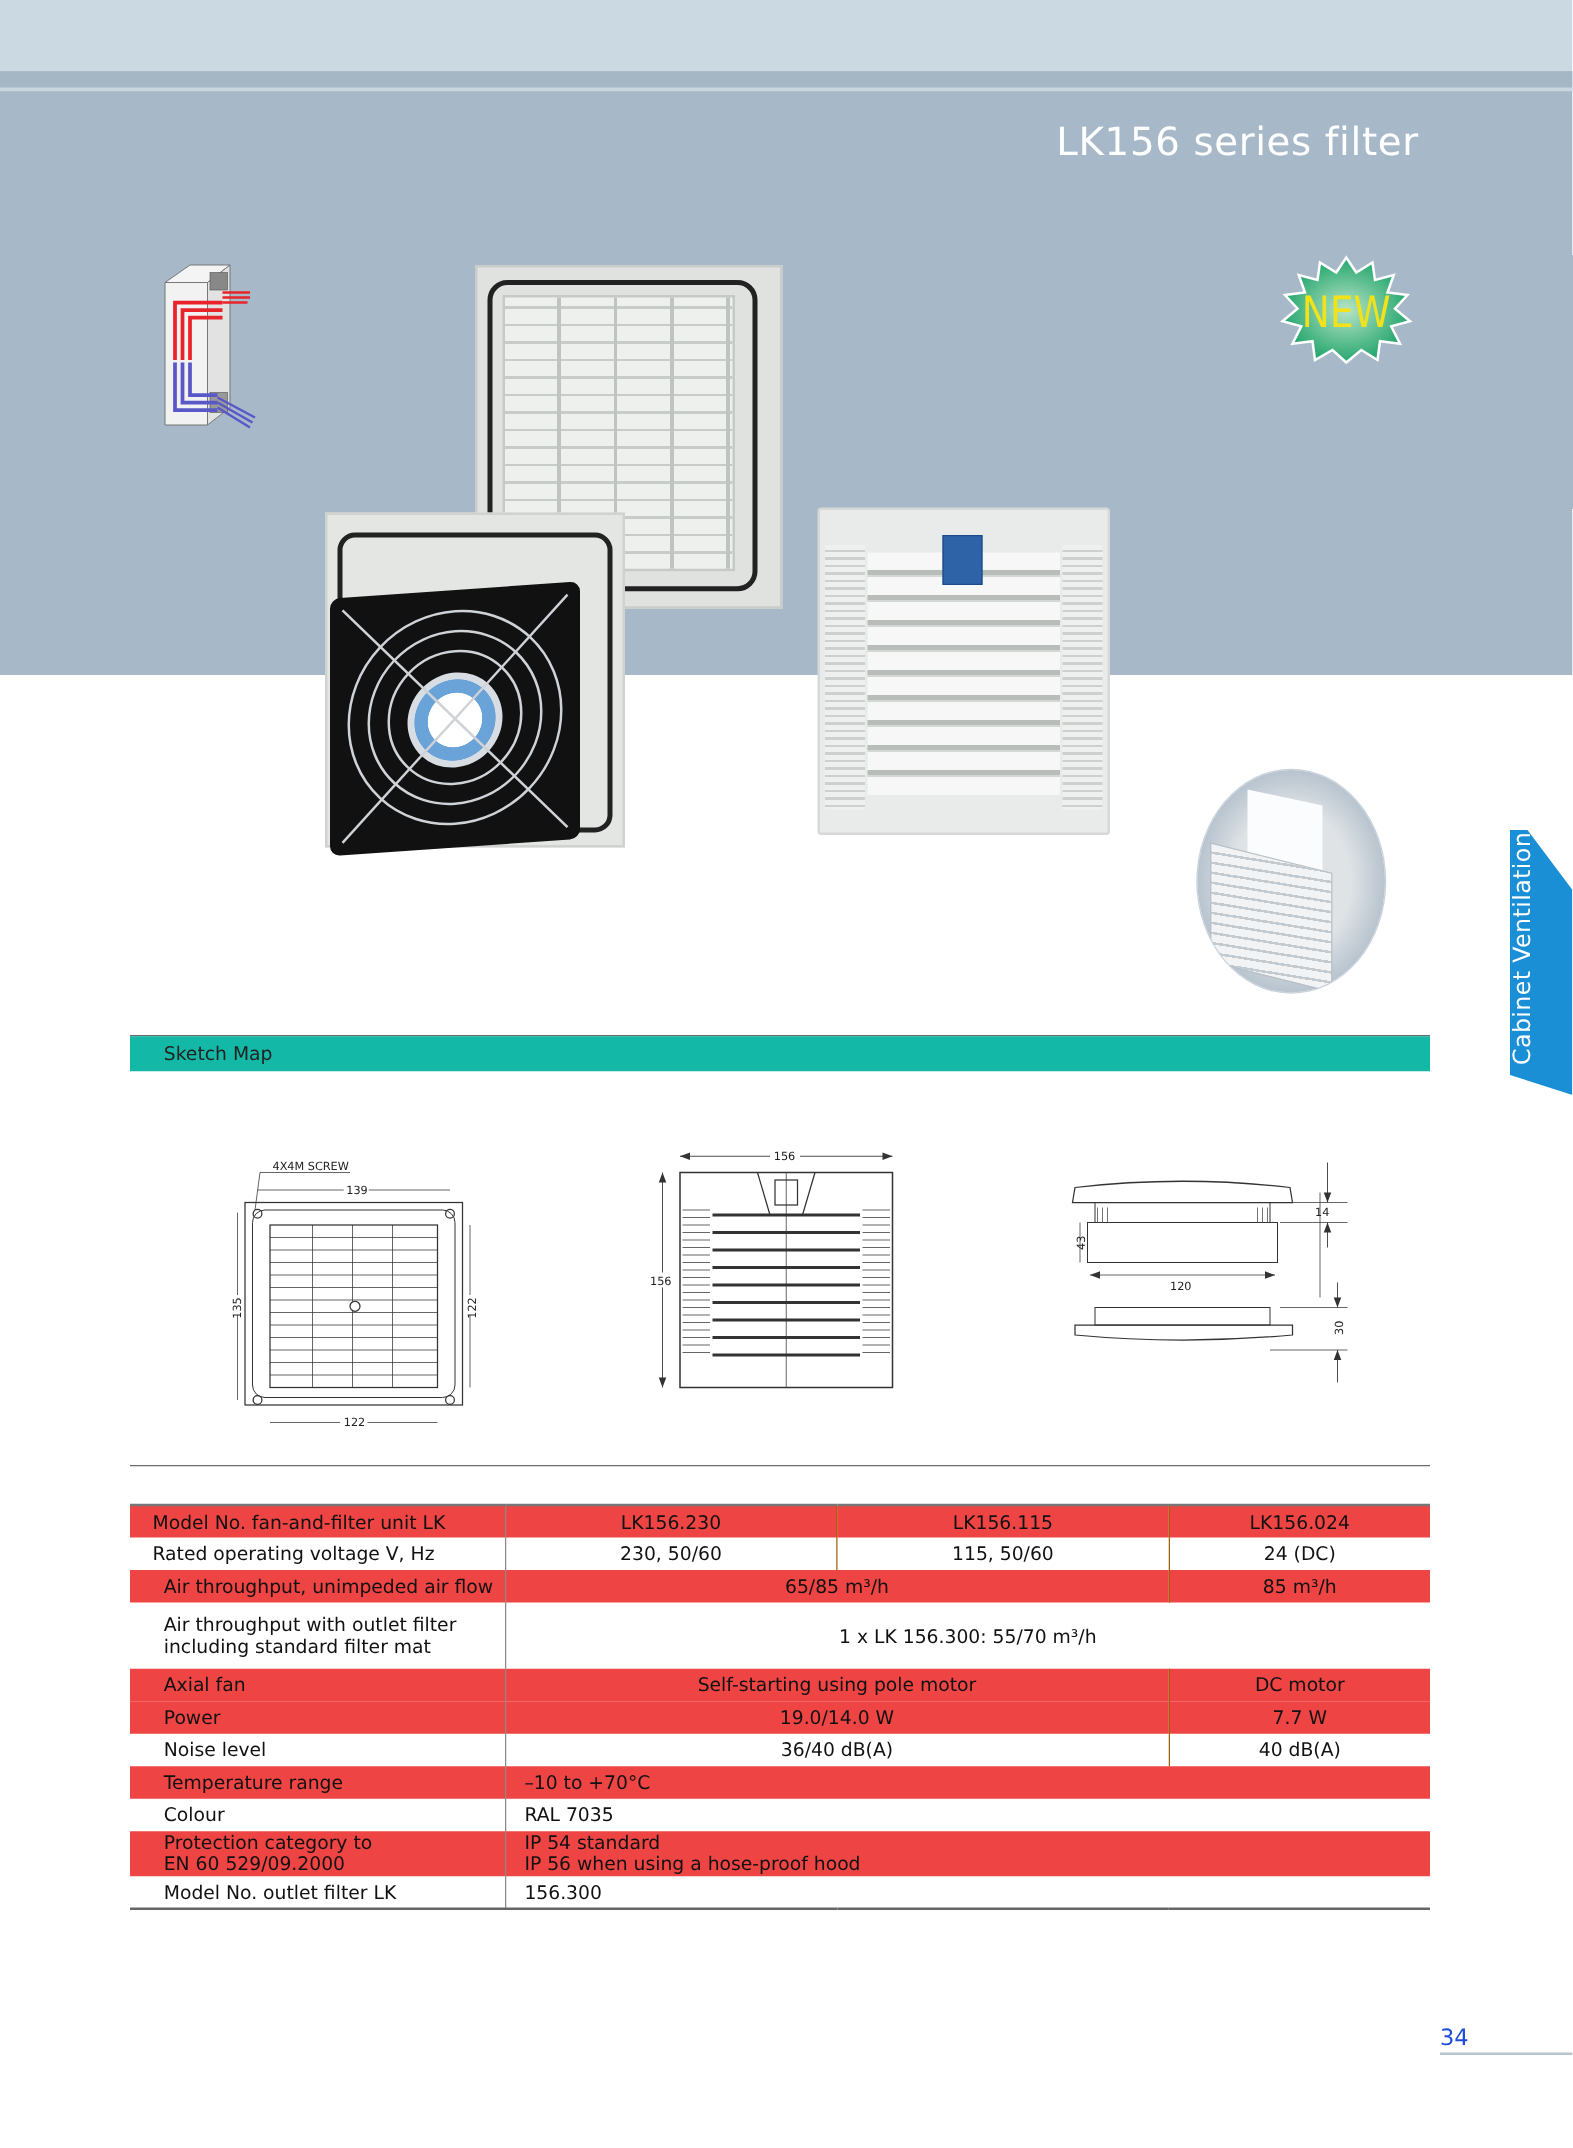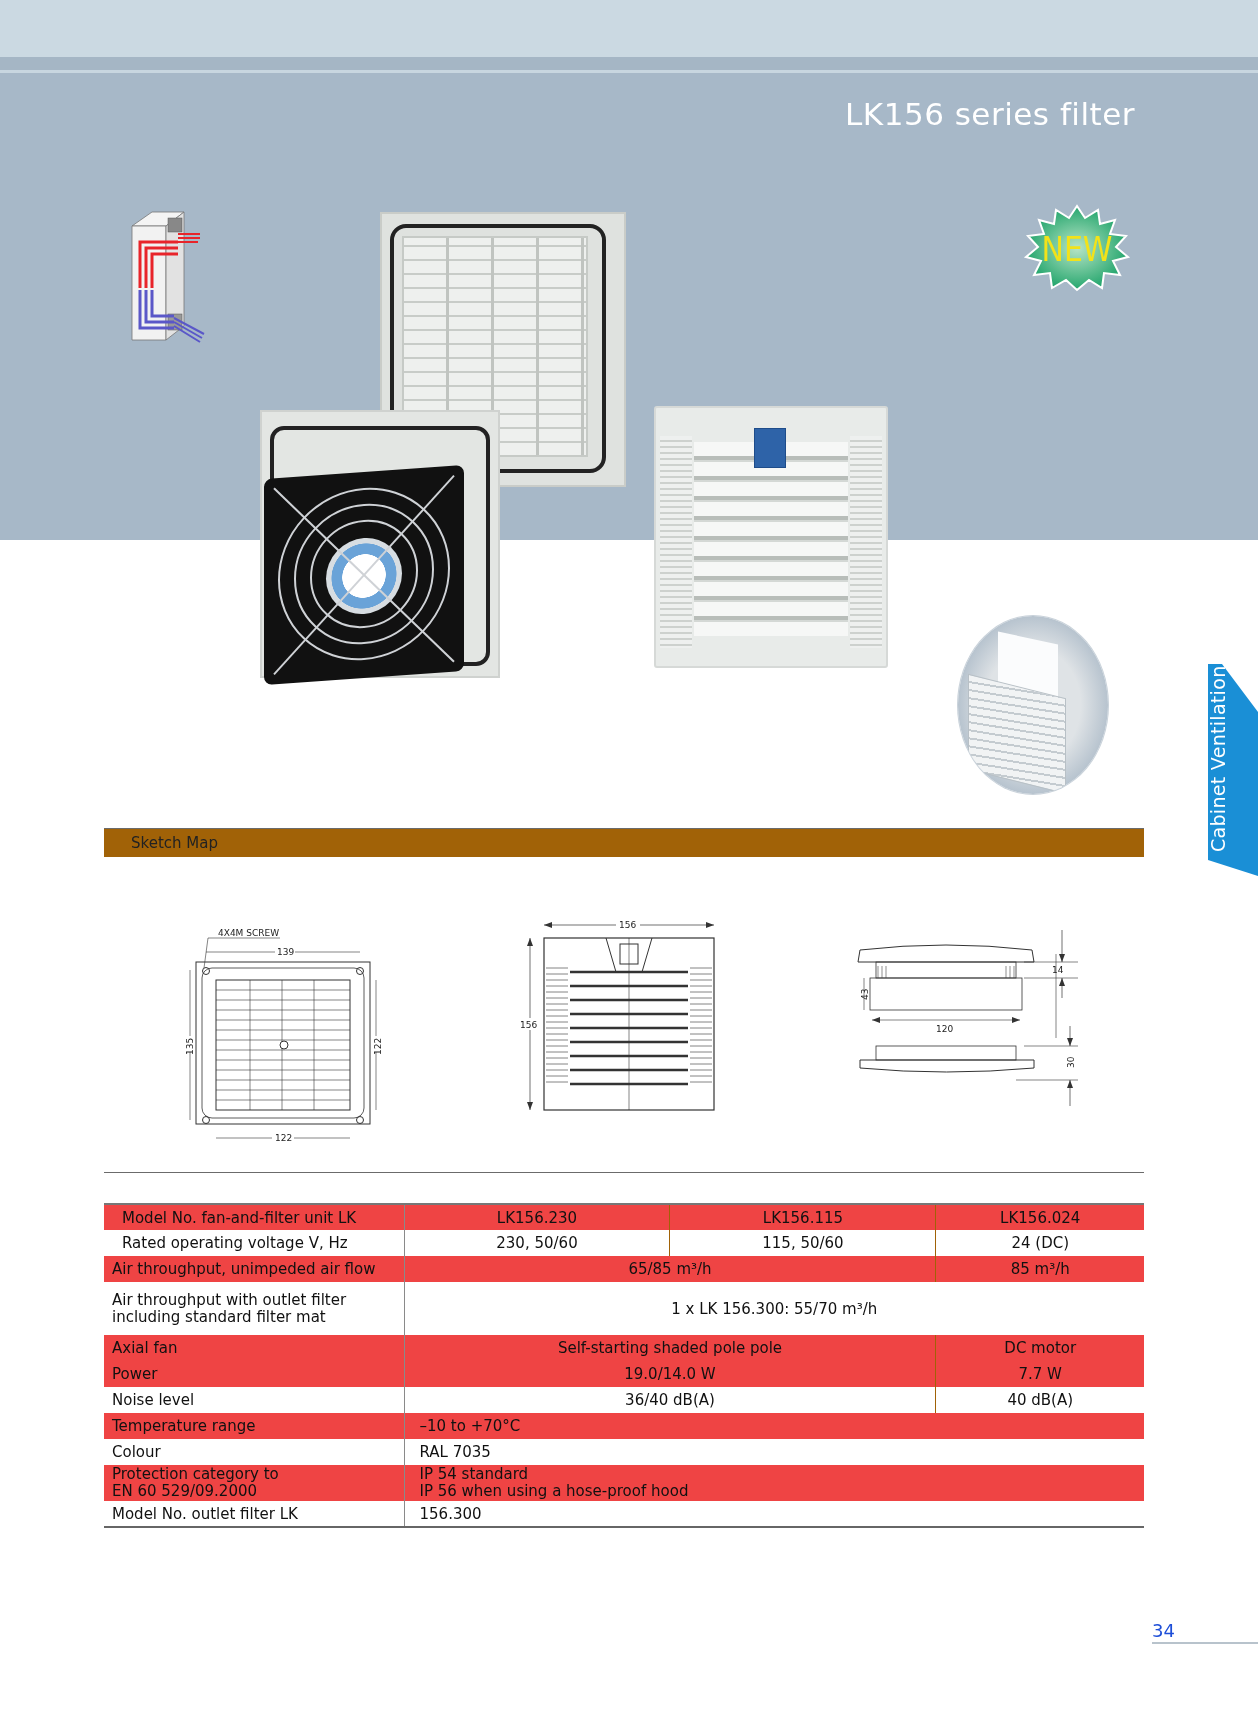--- a/index.html
+++ b/index.html
@@ -44,31 +44,31 @@
 
   
   .new-badge { left: 1022px; top: 204px; width: 110px; height: 88px; }
 
   
   .side-tab { position: absolute; left: 1196px; top: 664px; width: 62px; height: 212px; }
   .side-tab-label { position: absolute; left: 1207px; top: 852px; width: 200px; height: 30px; transform-origin: 0 0; transform: rotate(-90deg); color: #ffffff; font-size: 19px; letter-spacing: 0.3px; white-space: nowrap; }
 
   
   .rule { position: absolute; left: 104px; width: 1040px; height: 1px; background: #6b6b6b; }
-  .section-bar { position: absolute; left: 104px; top: 829px; width: 1040px; height: 28px; background: #a16207; padding-left: 25px; }
+  .section-bar { position: absolute; left: 104px; top: 829px; width: 1040px; height: 28px; background: #14b8a6; padding-left: 25px; }
   .section-bar span { position: absolute; left: 27px; top: 5px; font-size: 15px; color: #222; }
 
   .sketch { position: absolute; }
   .dim { font-family: "DejaVu Sans", sans-serif; font-size: 9px; fill: #222; }
 
   
   .spec { position: absolute; left: 104px; top: 1203px; width: 1040px; border-collapse: collapse; font-size: 15px; color: #111; border-bottom: 2px solid #666; }
   .spec td { padding: 0 6px; height: 26px; vertical-align: middle; }
   .spec tr.shade td { background: #ef4444; }
-  .spec td.lbl { width: 300px; border-right: 1px solid #8a8a8a; text-align: left; padding-left: 8px; }
+  .spec td.lbl { width: 300px; border-right: 1px solid #8a8a8a; text-align: left; padding-left: 27px; }
   .spec td.lbl.ind { padding-left: 18px; }
   .spec td.c { text-align: center; }
   .spec td.l { text-align: left; padding-left: 15px; }
   .spec td.vb { border-right: 1px solid #a16207; }
   .spec tr.top td { border-top: 2px solid #777; }
   .spec td .ln { display: block; line-height: 17px; }
 
   .page-num { position: absolute; left: 1152px; top: 1620px; font-size: 18px; color: #1d4ed8; }
   .page-line { position: absolute; left: 1152px; top: 1642px; width: 106px; height: 2px; background: #b8c3cc; }
 </style>
@@ -267,21 +267,21 @@
   </tr>
   <tr>
     <td class="lbl" style="height:53px;">
       <span class="ln">Air throughput with outlet filter</span>
       <span class="ln">including standard filter mat</span>
     </td>
     <td class="c" colspan="3">1 x LK 156.300: 55/70 m³/h</td>
   </tr>
   <tr class="shade">
     <td class="lbl">Axial fan</td>
-    <td class="c vb" colspan="2">Self-starting shaded pole pole</td>
+    <td class="c vb" colspan="2">Self-starting using pole motor</td>
     <td class="c">DC motor</td>
   </tr>
   <tr class="shade">
     <td class="lbl">Power</td>
     <td class="c vb" colspan="2">19.0/14.0 W</td>
     <td class="c">7.7 W</td>
   </tr>
   <tr>
     <td class="lbl">Noise level</td>
     <td class="c vb" colspan="2">36/40 dB(A)</td>

